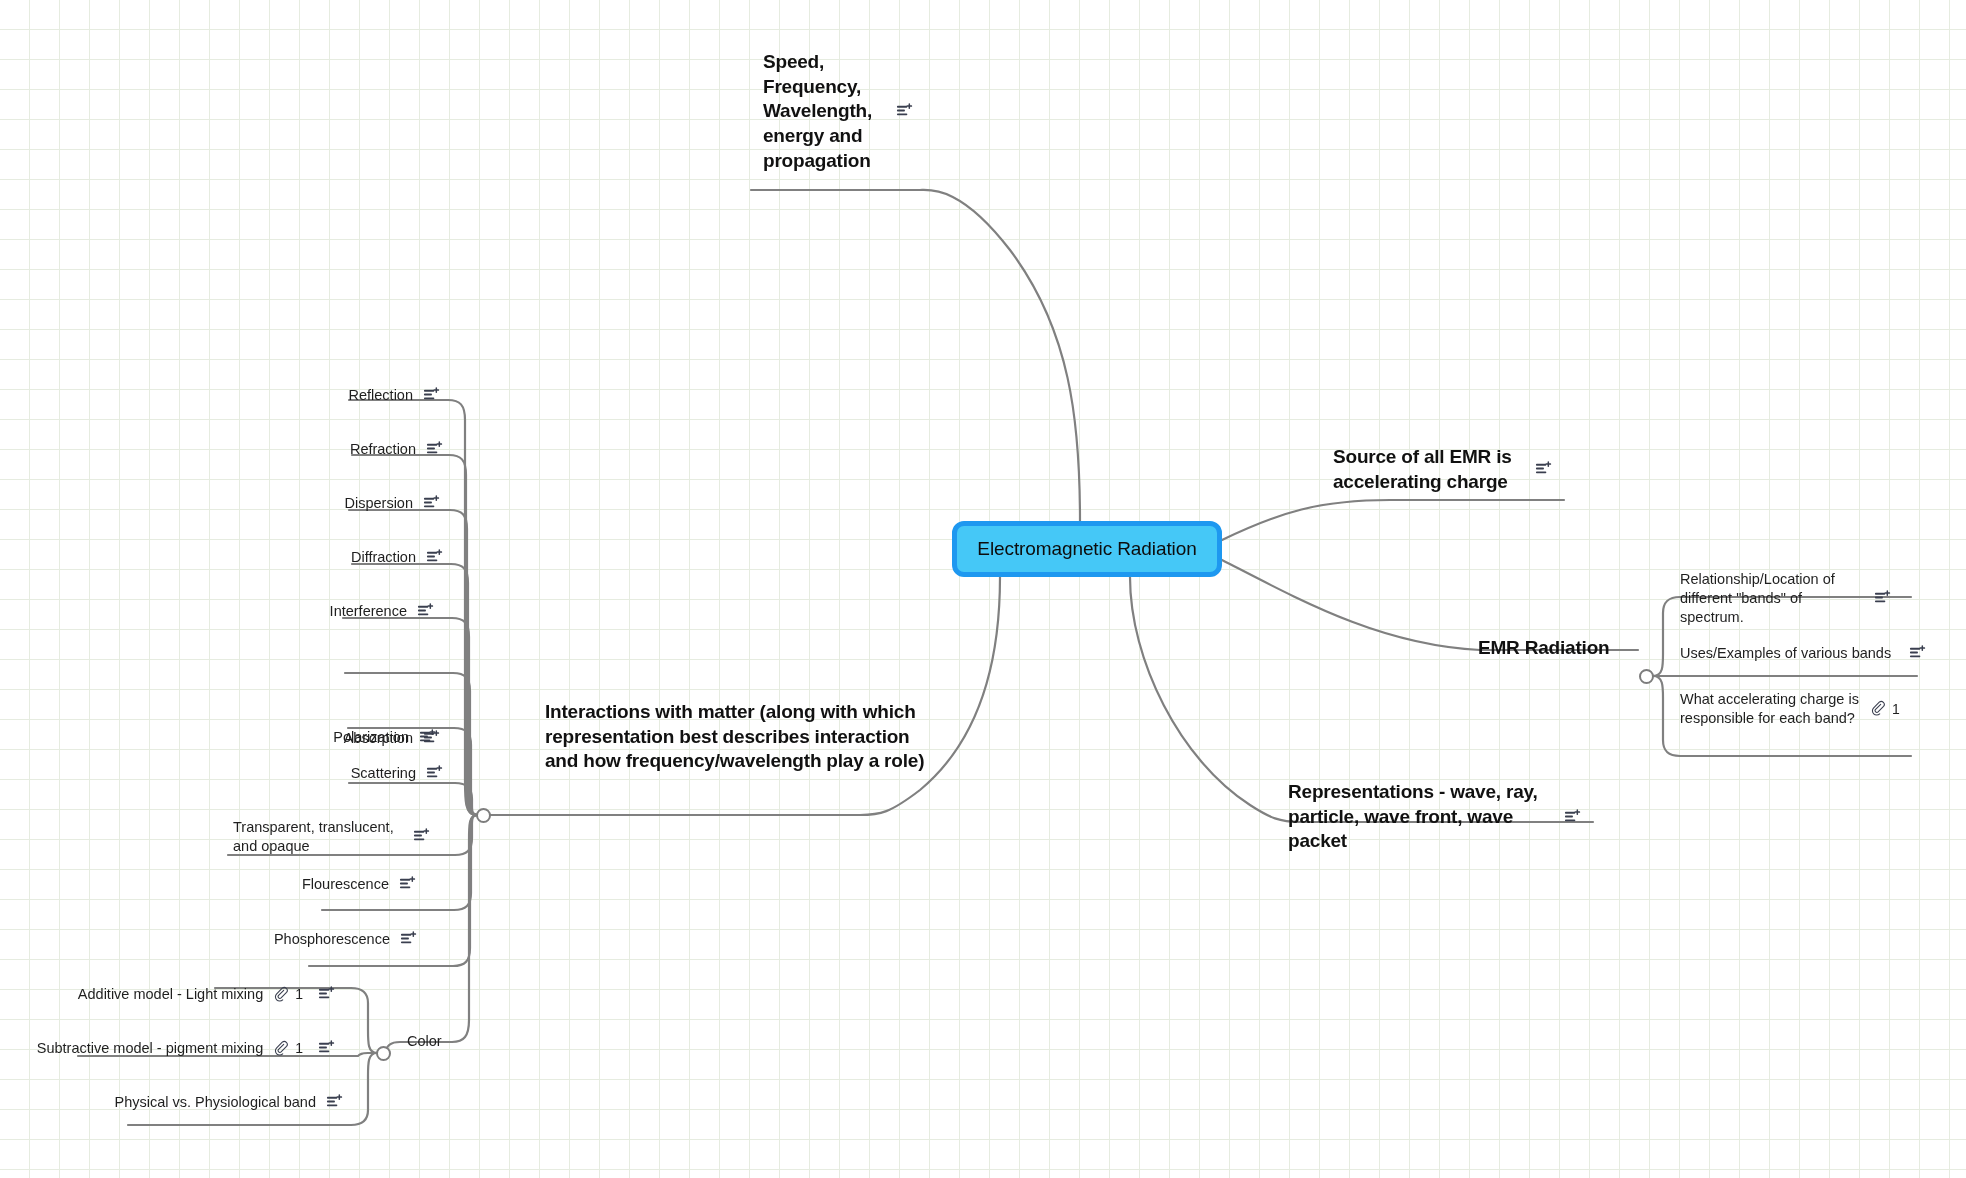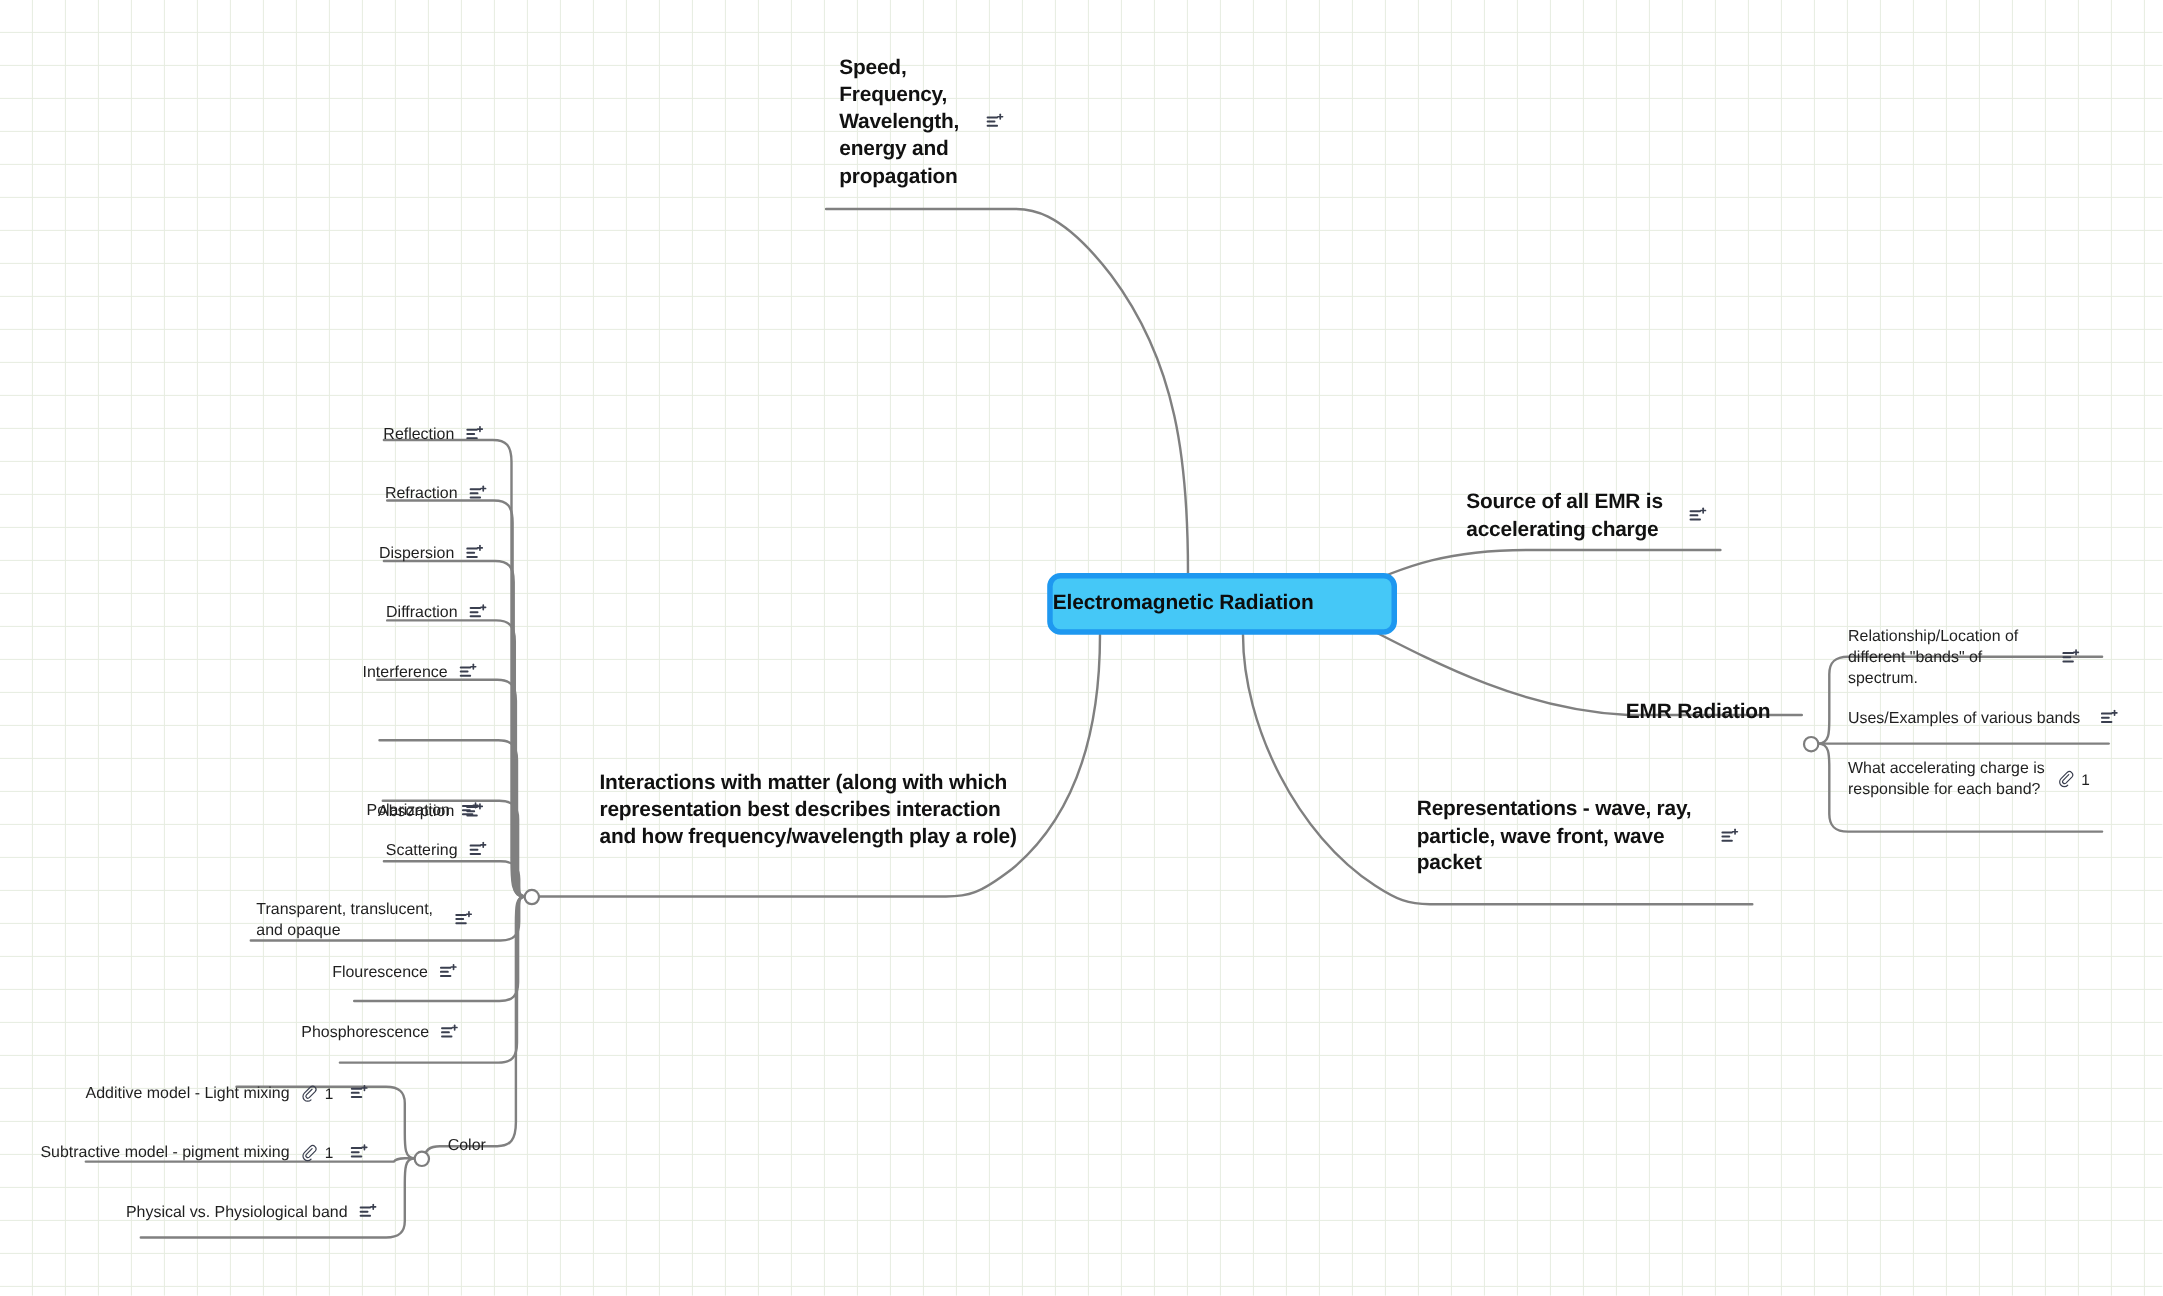--- a/index.html
+++ b/index.html
@@ -33,27 +33,27 @@
     white-space: pre-line;
     line-height: 1.30;
     color: #1a1a1a;
   }
   .node.r-align { justify-content: flex-end; }
 
   
   #root-node {
     position:absolute;
     left: 952px; top: 521px;
-    width: 318px; height: 56px;
+    width: 270px; height: 56px;
     background: #45c8f7;
     border: 5px solid #1e98f0;
     border-radius: 12px;
-    display:flex; align-items:center; justify-content:flex-start;
+    display:flex; align-items:center; justify-content:center;
     font-size: 19px;
-    font-weight: 700;
+    font-weight: 400;
     color: #0d0d0d;
     letter-spacing: -0.1px;
   }
 
   .lbl { display:block; }
   .lvl1 { font-size: 19px; font-weight: 700; letter-spacing:-0.2px; color:#111; }
   .lvl2 { font-size: 14.5px; font-weight: 400; color: #1f1f1f; }
 
   
   .icon { flex: 0 0 auto; display:inline-flex; align-items:center; }
@@ -177,21 +177,21 @@
     <span class="attach">
       <span class="icon">
         <svg width="17" height="17" viewBox="0 0 18 18">
           <path d="M12.6 4.9 L6.0 11.5 a2.3 2.3 0 0 0 3.25 3.25 l7.0-7.0 a3.9 3.9 0 0 0-5.5-5.5 l-7.2 7.2 a5.5 5.5 0 0 0 7.8 7.8" fill="none" stroke="#3a3f4f" stroke-width="1.4" stroke-linecap="round" transform="scale(0.82) translate(1.2,0.6)"></path>
         </svg>
       </span>
       <span class="cnt">1</span>
     </span>
   </div>
 
-  <div class="node" style="left:1288px; top:724px; width:300px;gap:24px;">
+  <div class="node" style="left:1288px; top:780px; width:300px;gap:24px;">
     <span class="lbl lvl1" style="width:252px;">Representations - wave, ray, particle, wave front, wave packet</span>
     <span class="icon">
       <svg width="17" height="17" viewBox="0 0 18 18">
         <rect x="1" y="3" width="11" height="1.9" rx="0.9" fill="#3a3f4f"></rect>
         <rect x="1" y="7" width="8.5" height="1.9" rx="0.9" fill="#3a3f4f"></rect>
         <rect x="1" y="11" width="11" height="1.9" rx="0.9" fill="#3a3f4f"></rect>
         <rect x="13.3" y="0.3" width="1.6" height="6" rx="0.7" fill="#3a3f4f"></rect>
         <rect x="11.1" y="2.5" width="6" height="1.6" rx="0.7" fill="#3a3f4f"></rect>
       </svg>
     </span>

